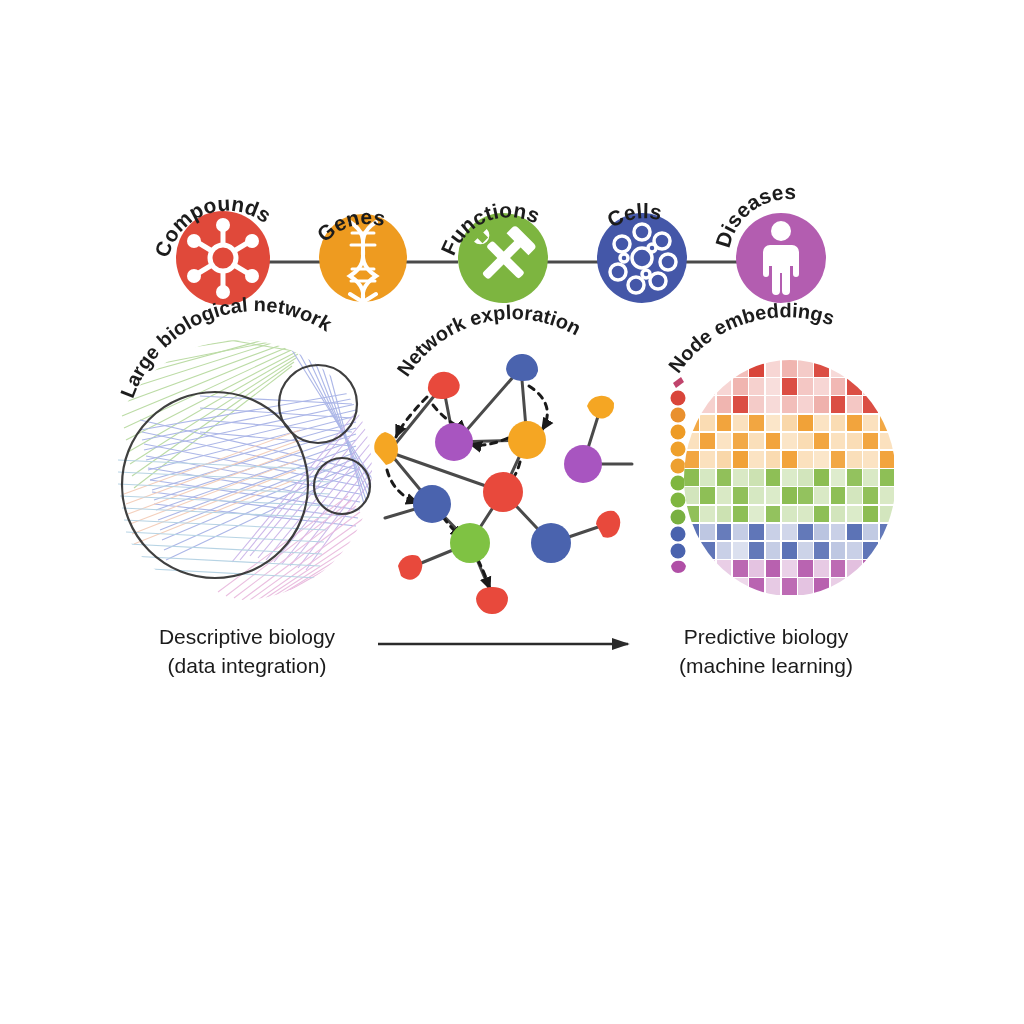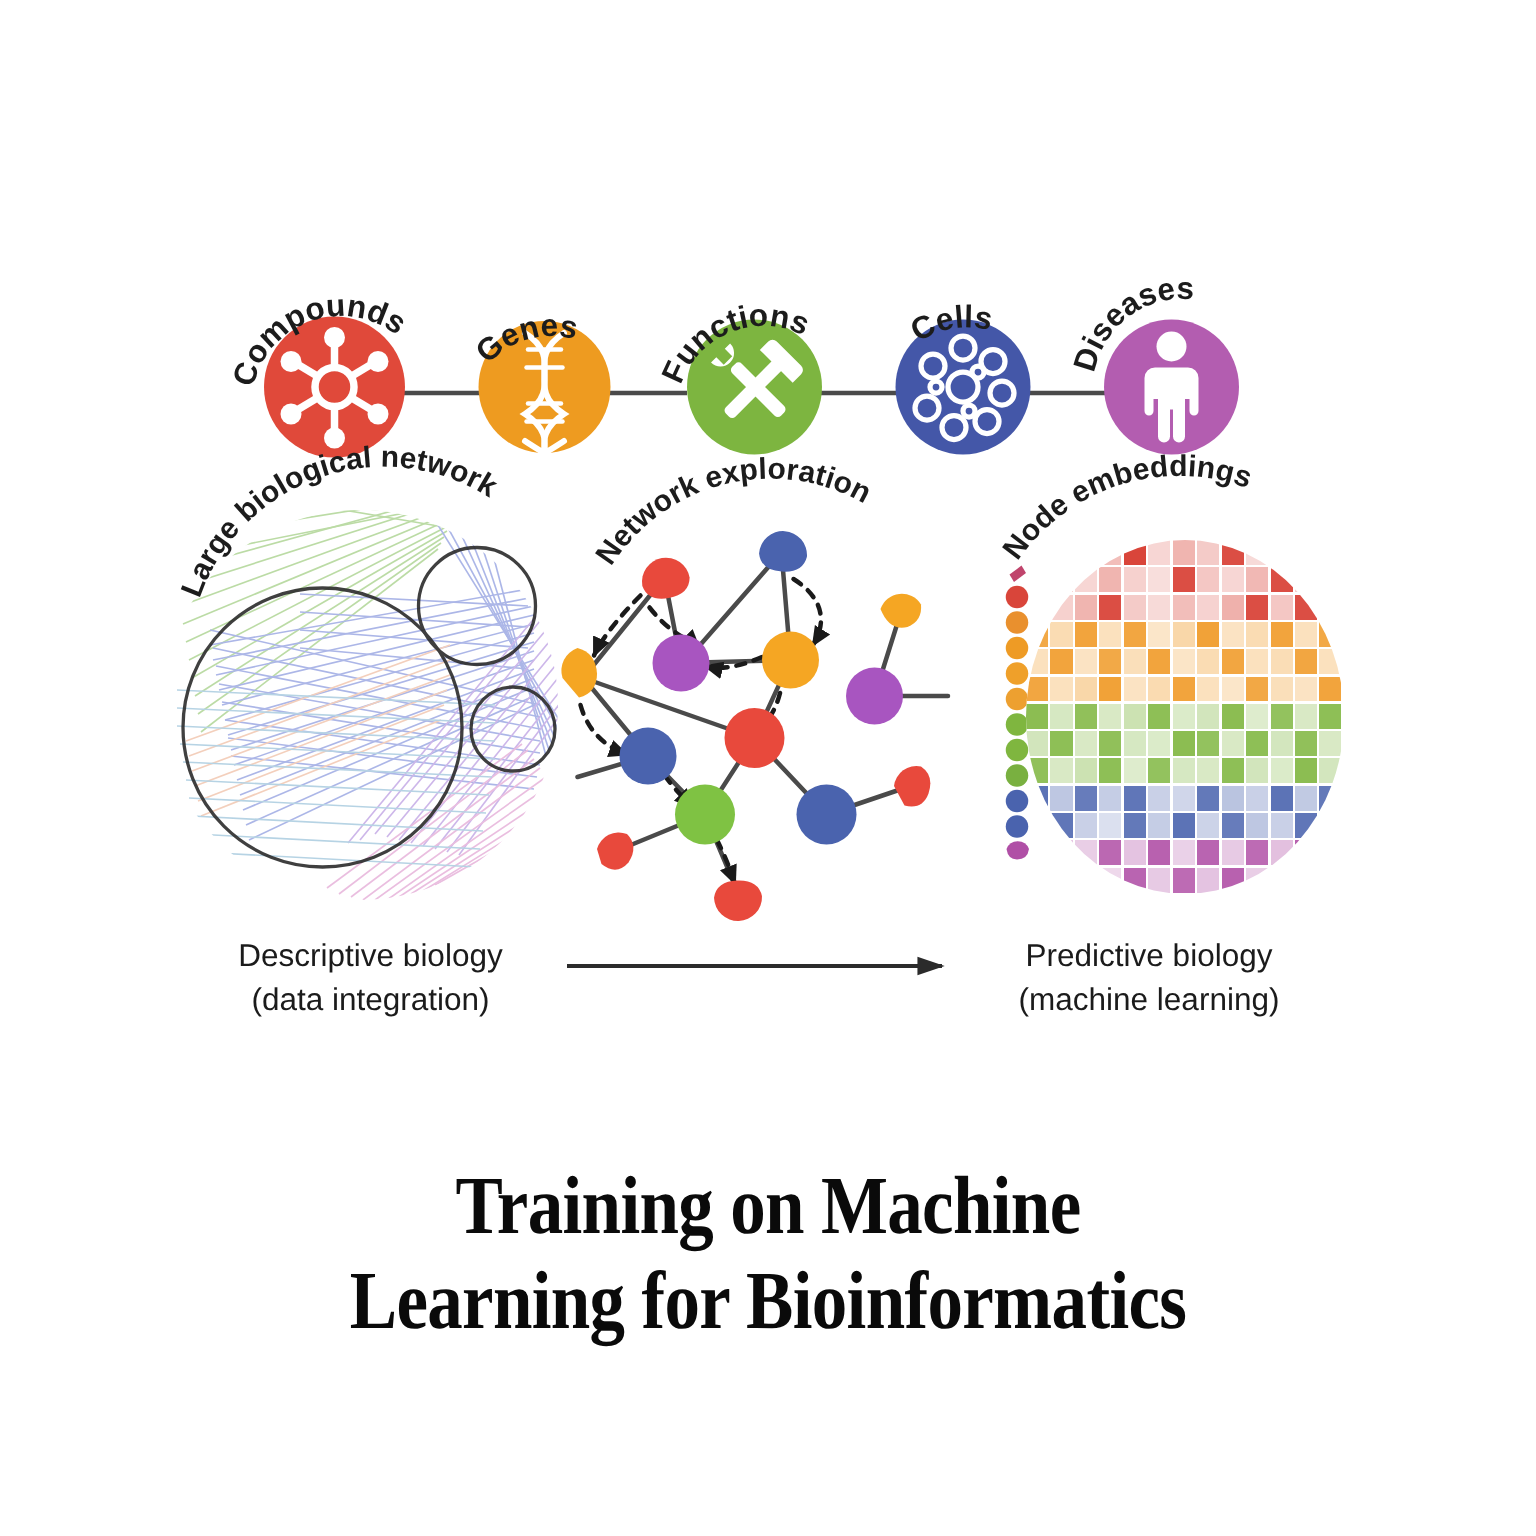--- a/index.html
+++ b/index.html
@@ -566,18 +566,14 @@
         <text class="cap" x="247" y="673" text-anchor="middle">(data integration)</text>
 
         <line x1="378" y1="644" x2="628" y2="644" stroke="#2b2b2b" stroke-width="2.6" marker-end="url(#flowArrow)"></line>
 
         <text class="cap" x="766" y="644" text-anchor="middle">Predictive biology</text>
         <text class="cap" x="766" y="673" text-anchor="middle">(machine learning)</text>
       </g>
     </svg>
   </div>
 
-  <div class="title-block">
-    <div class="title-line">Training on Machine</div>
-    <div class="title-line">Learning for Bioinformatics</div>
-  </div>
 
 </div>
 
 </body></html>

